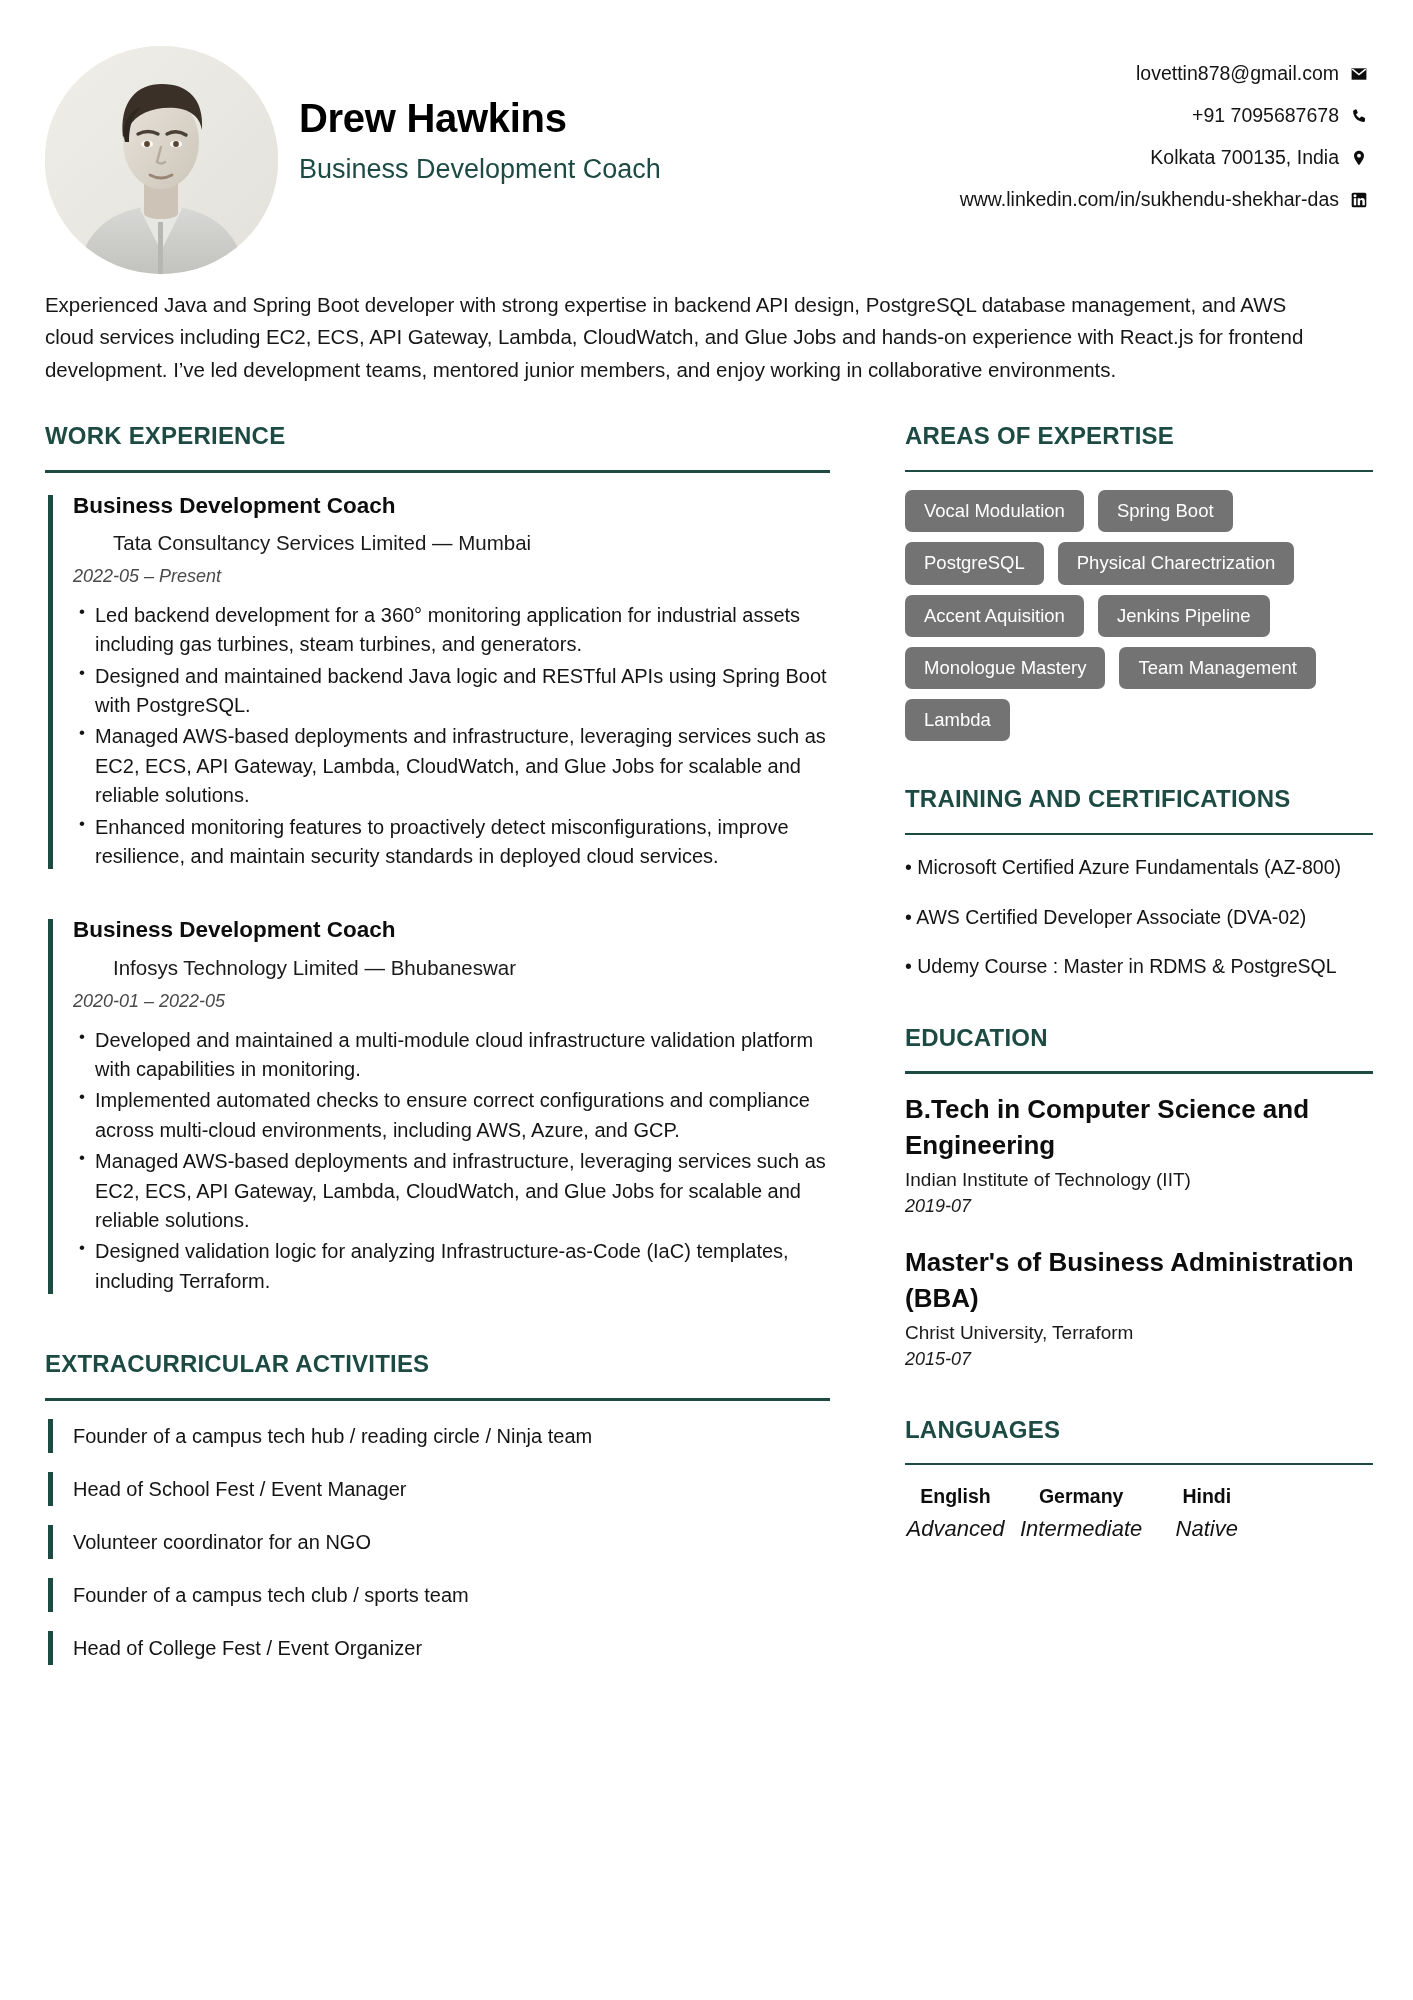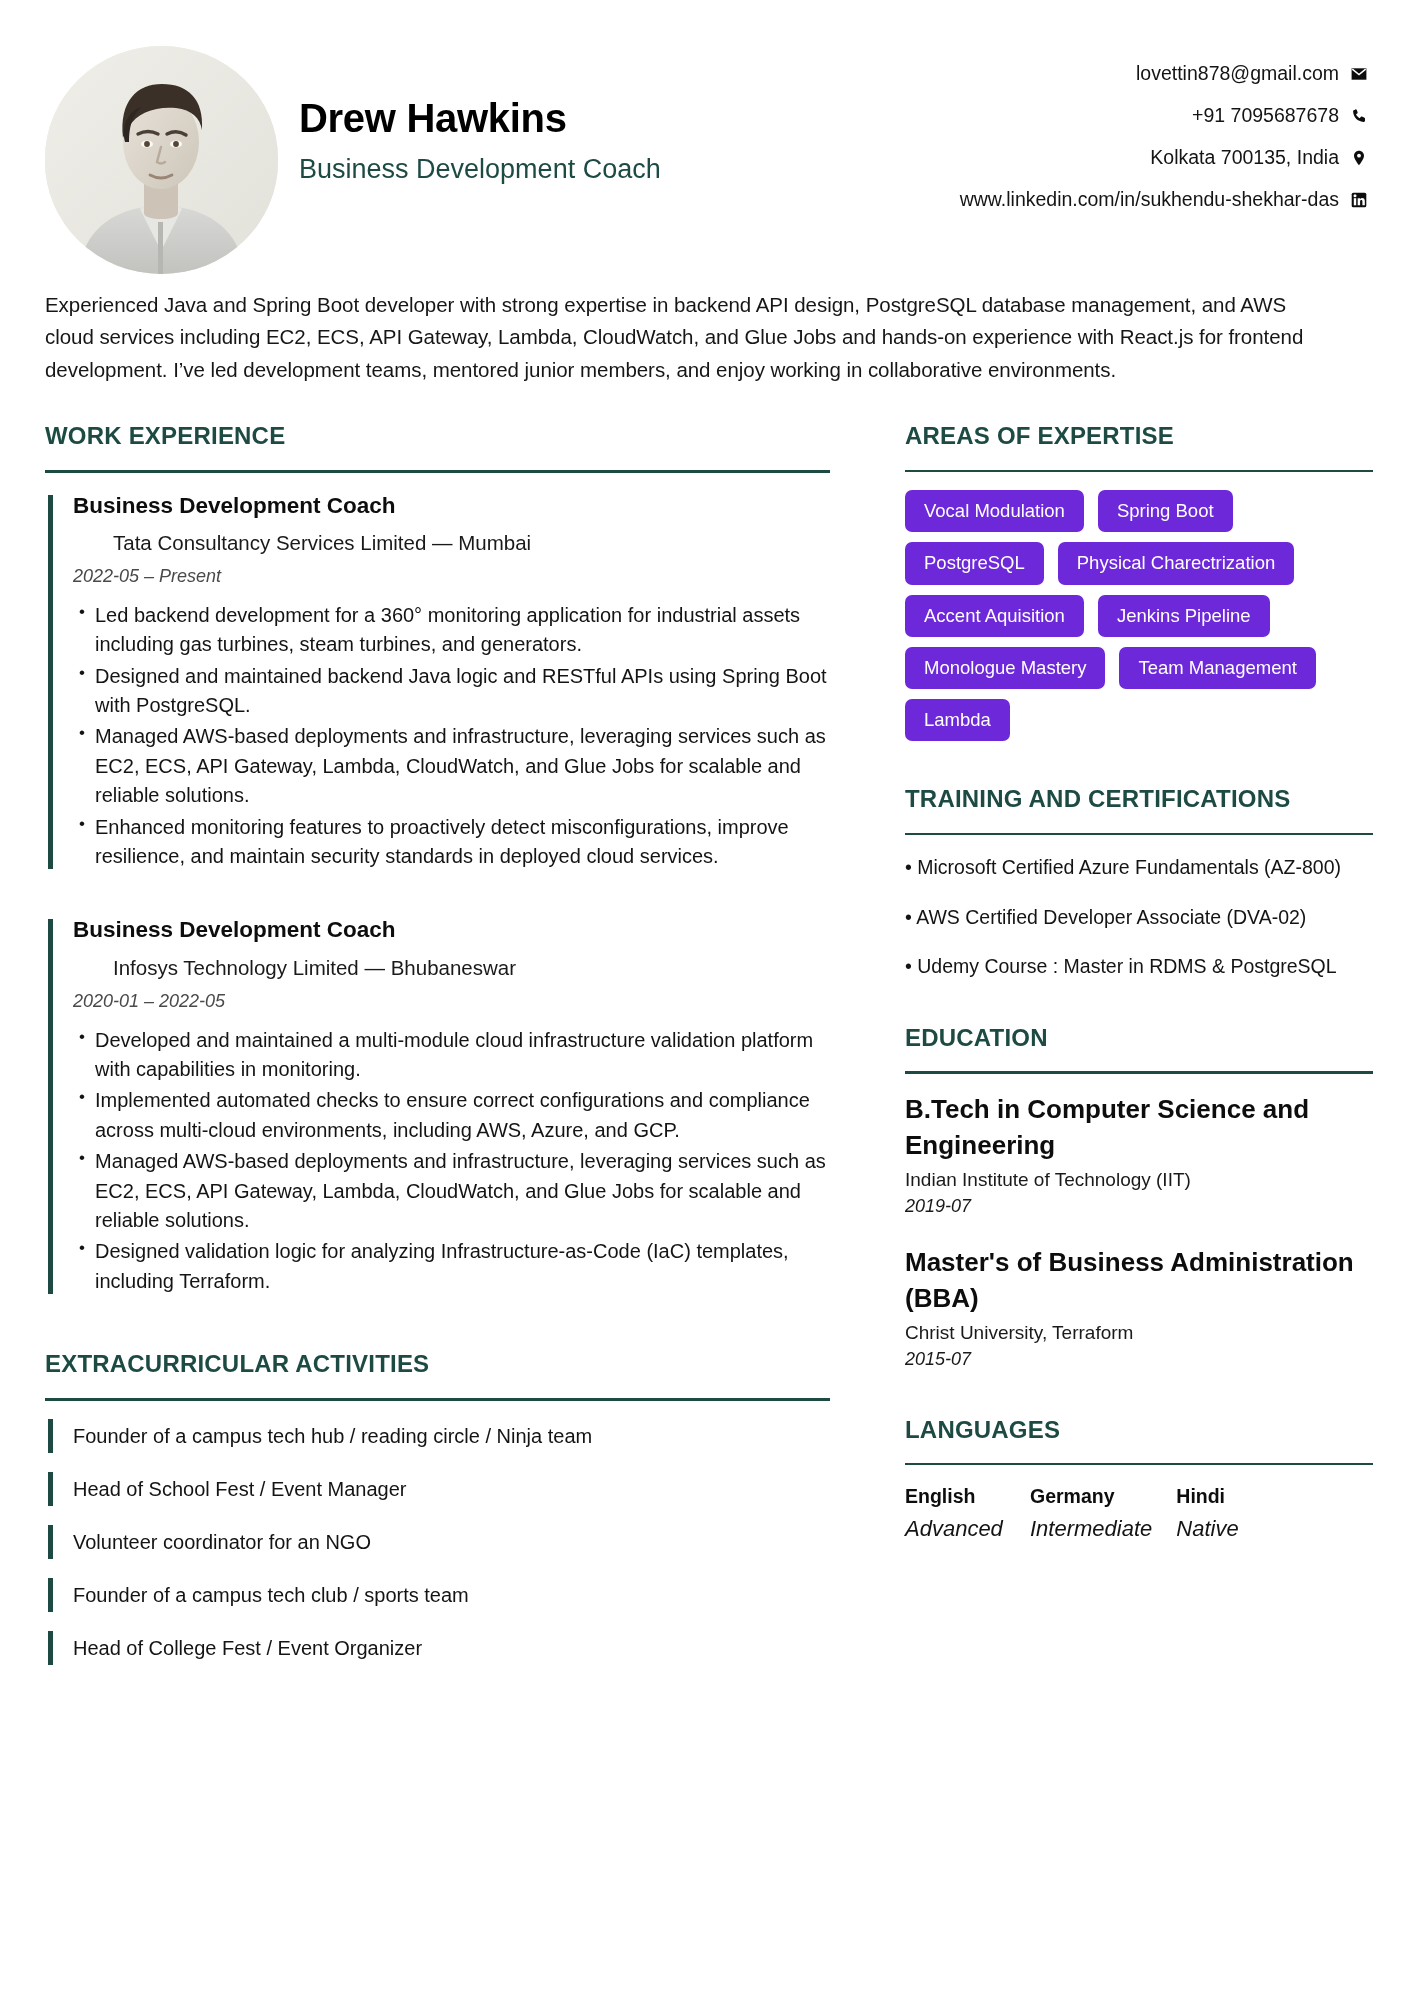--- a/index.html
+++ b/index.html
@@ -208,21 +208,21 @@
   }
 
   
   .badges {
     display: flex;
     flex-wrap: wrap;
     gap: 10px 14px;
     margin-top: 2px;
   }
   .badge {
-    background: #6d28d9;
+    background: #737373;
     color: #ffffff;
     font-size: 18.5px;
     border-radius: 7px;
     padding: 10px 19px 11px 19px;
     line-height: 1.15;
     white-space: nowrap;
   }
 
   
   .r-sec { margin-top: 42px; }
@@ -253,21 +253,22 @@
   .edu-date {
     font-size: 18px;
     font-style: italic;
     color: #1a1a1a;
     margin-top: 3px;
     line-height: 1.3;
   }
 
   .langs {
     display: flex;
-    gap: 10px;
+    gap: 0;
+    text-align: center;
   }
   .lang {
     flex: 0 0 auto;
     min-width: 115px;
     padding-right: 14px;
   }
   .lang-name {
     font-size: 19.5px;
     font-weight: bold;
     color: #0d0d0d;

